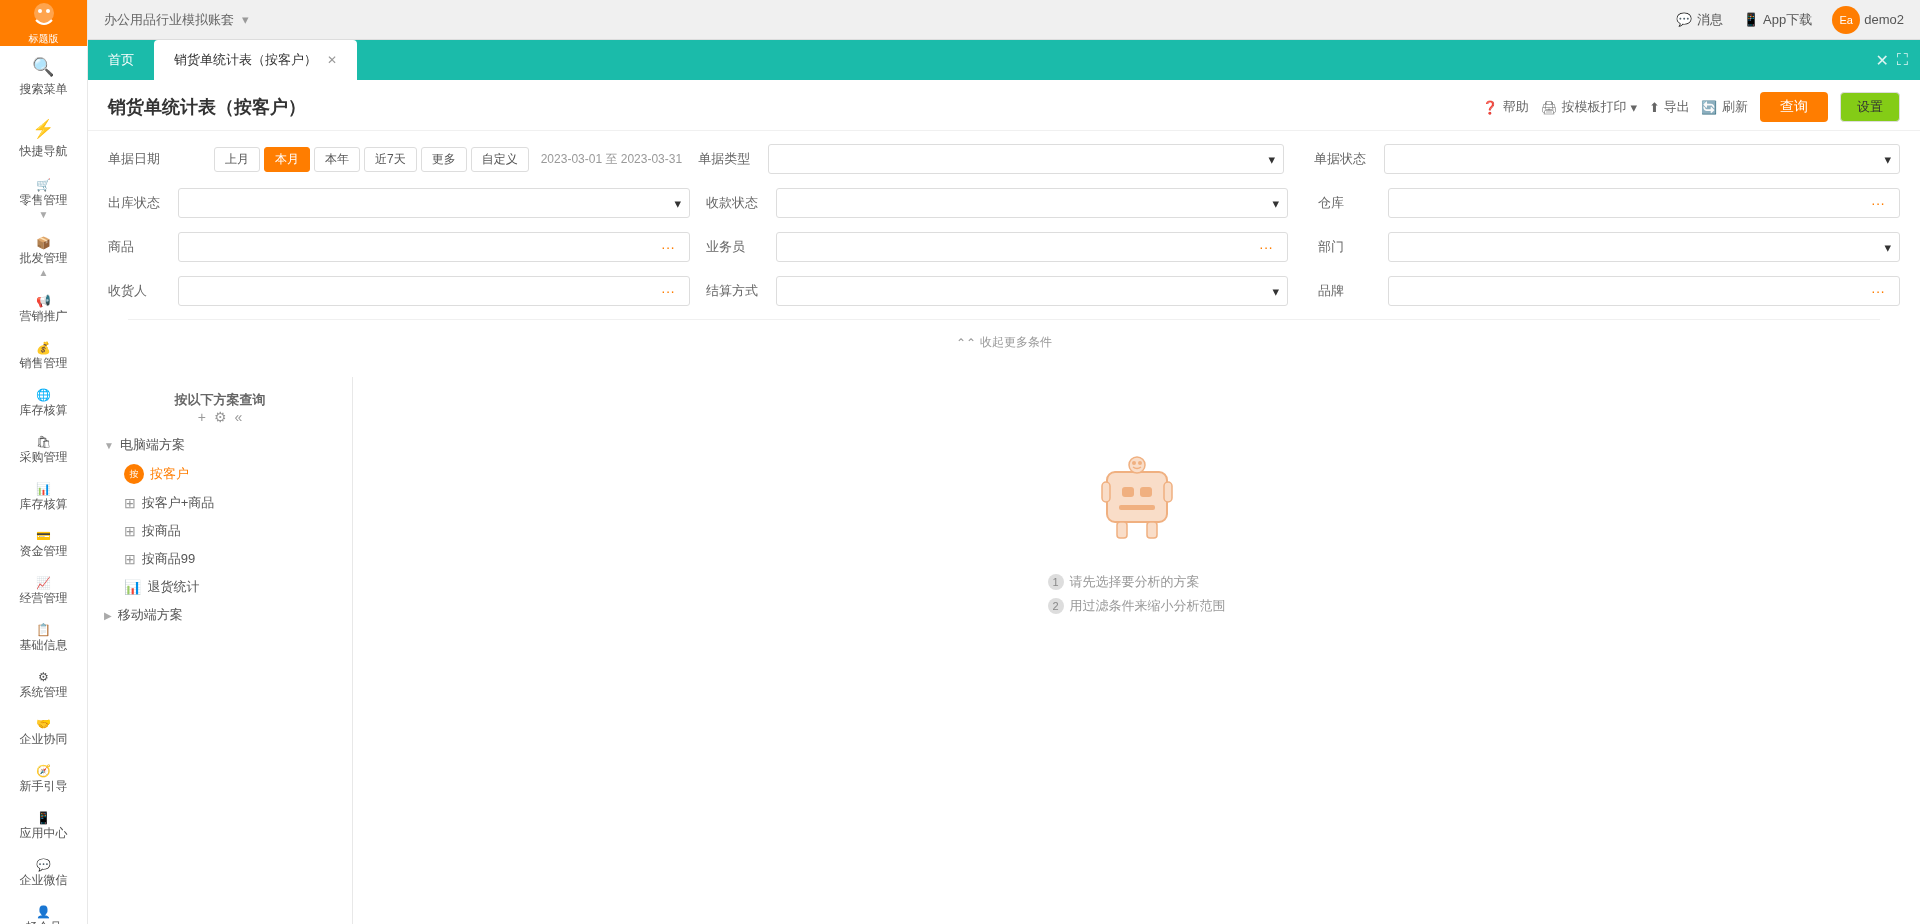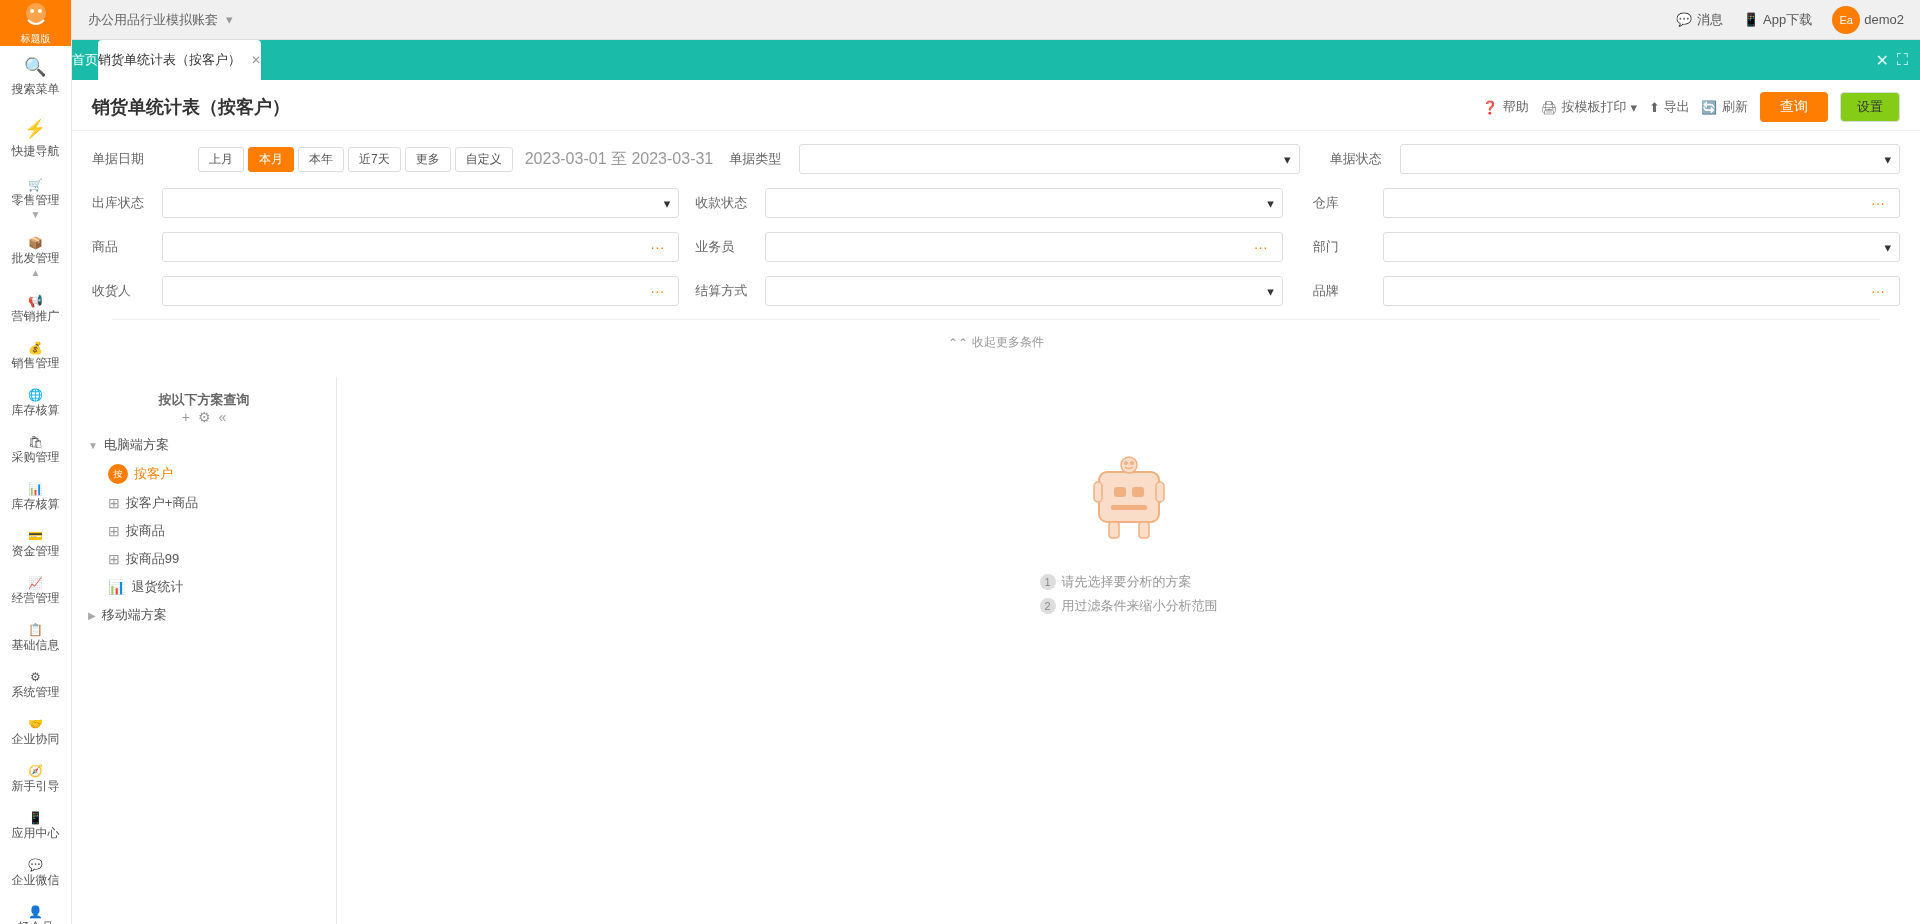--- a/index.html
+++ b/index.html
@@ -1,39 +1,39 @@
 <!DOCTYPE html>
 <html><head>
   <meta charset="utf-8">
   <style>
     * { margin: 0; padding: 0; box-sizing: border-box; }
     body { font-family: 'Microsoft YaHei', Arial, sans-serif; font-size: 13px; background: #f5f5f5; color: #333; width: 1920px; height: 924px; overflow: hidden; display: flex; }
 
     
-    .sidebar { width: 72px; background: #fff; display: flex; flex-direction: column; align-items: center; border-right: 1px solid #e8e8e8; height: 924px; overflow-y: auto; }
+    .sidebar { width: 88px; background: #fff; display: flex; flex-direction: column; align-items: center; border-right: 1px solid #e8e8e8; height: 924px; overflow-y: auto; }
     .logo-area { width: 88px; height: 56px; background: #ff7d00; display: flex; flex-direction: column; align-items: center; justify-content: center; color: #fff; font-size: 11px; }
     .logo-icon { width: 36px; height: 30px; }
     .logo-text { font-size: 10px; color: #fff; margin-top: 2px; }
     .sidebar-item { width: 88px; padding: 10px 0; display: flex; flex-direction: column; align-items: center; cursor: pointer; color: #555; font-size: 12px; border-bottom: none; }
     .sidebar-item .s-icon { font-size: 18px; margin-bottom: 3px; }
     .sidebar-menu-item { width: 88px; padding: 8px 0; display: flex; flex-direction: column; align-items: center; cursor: pointer; color: #555; font-size: 12px; }
 
     
     .main { flex: 1; display: flex; flex-direction: column; height: 924px; overflow: hidden; }
 
     
     .topnav { height: 40px; background: #f0f0f0; display: flex; align-items: center; justify-content: space-between; padding: 0 16px; border-bottom: 1px solid #ddd; }
     .topnav-left { display: flex; align-items: center; gap: 8px; color: #666; font-size: 13px; }
     .topnav-right { display: flex; align-items: center; gap: 20px; font-size: 13px; color: #555; }
     .topnav-right-item { display: flex; align-items: center; gap: 4px; cursor: pointer; }
     .user-avatar { width: 28px; height: 28px; border-radius: 50%; background: #ff7d00; display: flex; align-items: center; justify-content: center; color: #fff; font-size: 11px; }
 
     
     .tabbar { height: 40px; background: #1BBBAA; display: flex; align-items: center; padding: 0; }
-    .tab { padding: 0 0; height: 40px; display: flex; align-items: center; cursor: pointer; color: rgba(255,255,255,0.85); font-size: 13px; gap: 6px; }
+    .tab { padding: 0 20px; height: 40px; display: flex; align-items: center; cursor: pointer; color: rgba(255,255,255,0.85); font-size: 13px; gap: 6px; }
     .tab.home { color: #fff; }
     .tab.active { background: #fff; color: #333; border-radius: 4px 4px 0 0; }
     .tab-close { color: #999; font-size: 12px; cursor: pointer; margin-left: 4px; }
     .tabbar-actions { margin-left: auto; display: flex; align-items: center; gap: 8px; padding-right: 12px; }
     .tabbar-action-btn { color: rgba(255,255,255,0.85); cursor: pointer; font-size: 16px; }
 
     
     .page-content { flex: 1; background: #fff; overflow: hidden; }
 
     
@@ -45,21 +45,21 @@
     .query-btn { background: #ff7d00; color: #fff; border: none; padding: 6px 20px; border-radius: 4px; cursor: pointer; font-size: 14px; }
     .settings-btn { border: 1px solid #ddd; background: #84cc16; color: #333; padding: 5px 16px; border-radius: 4px; cursor: pointer; font-size: 13px; }
 
     
     .filter-area { padding: 12px 20px; background: #fff; }
     .filter-row { display: flex; align-items: center; margin-bottom: 12px; gap: 0; }
     .filter-label { color: #666; font-size: 13px; min-width: 70px; flex-shrink: 0; }
     .filter-date-group { display: flex; align-items: center; gap: 4px; padding-left: 36px; }
     .date-btn { padding: 3px 10px; border: 1px solid #ddd; border-radius: 3px; background: #fff; cursor: pointer; font-size: 12px; color: #555; }
     .date-btn.active { background: #ff7d00; color: #fff; border-color: #ff7d00; }
-    .date-range { font-size: 16px; color: #999; margin-left: 8px; }
+    .date-range { font-size: 12px; color: #999; margin-left: 8px; }
     .filter-select { flex: 1; height: 30px; border: 1px solid #ddd; border-radius: 3px; padding: 0 8px; font-size: 13px; color: #333; background: #fff; display: flex; align-items: center; justify-content: space-between; cursor: pointer; }
     .filter-select-dots { color: #ff7d00; font-size: 14px; cursor: pointer; padding: 0 6px; }
     .filter-cell { flex: 1; display: flex; align-items: center; min-height: 32px; margin-right: 16px; }
     .filter-cell:last-child { margin-right: 0; margin-left: 14px; }
     .collapse-btn { display: flex; align-items: center; justify-content: center; color: #999; font-size: 12px; cursor: pointer; padding: 6px 16px; gap: 4px; }
 
     
     .content-body { display: flex; height: calc(100% - 200px); }
     .left-panel { width: 265px; border-right: 1px solid #e8e8e8; padding: 8px 0; overflow-y: auto; }
     .left-panel-header { display: flex; align-items: center; justify-content: space-between; padding: 6px 12px; flex-direction: column; }

